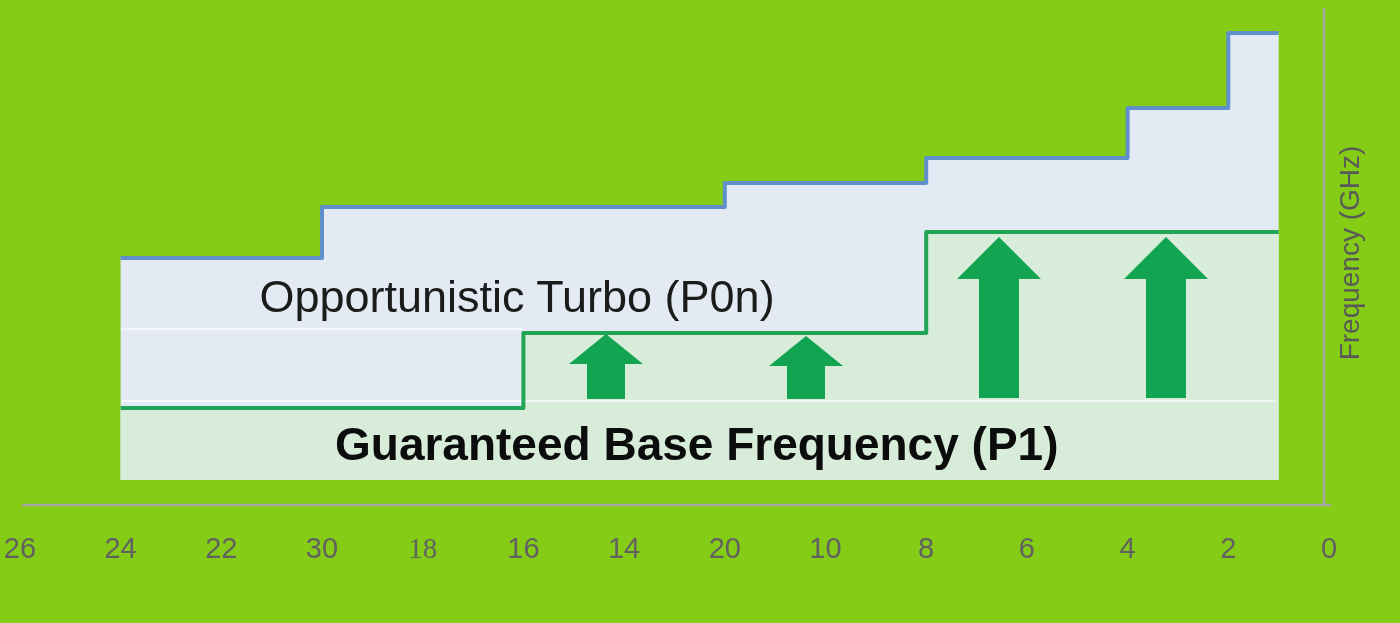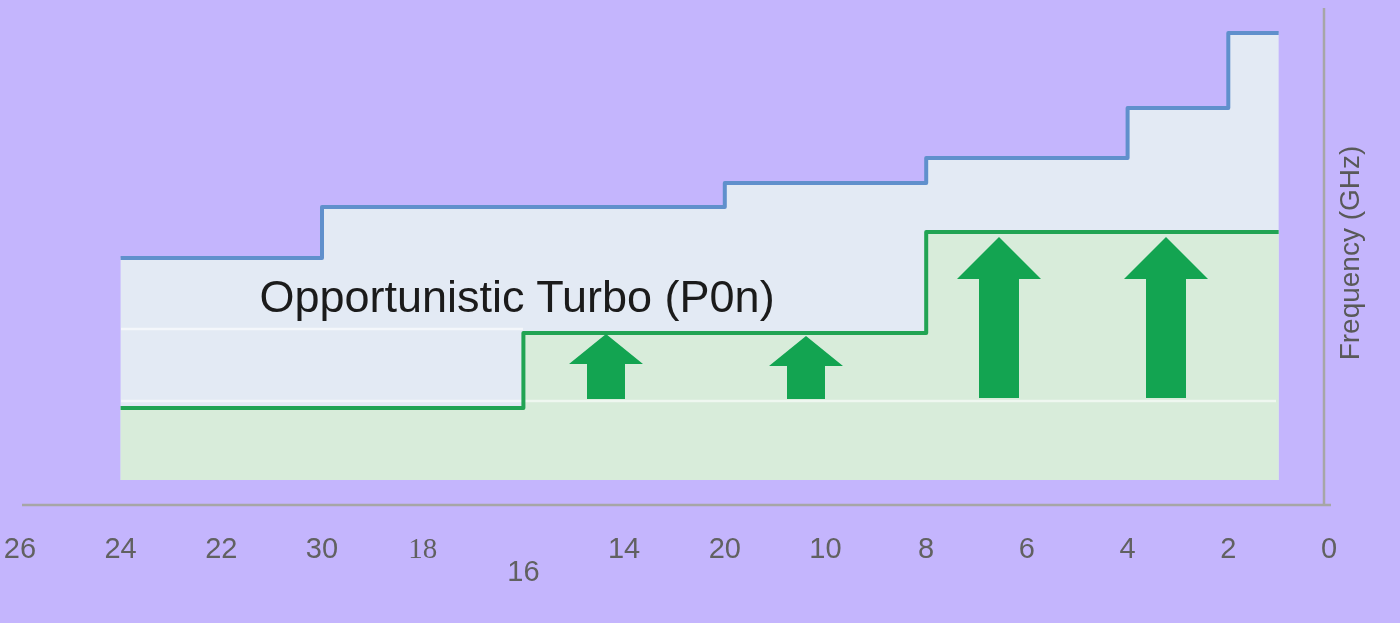--- a/index.html
+++ b/index.html
@@ -1,17 +1,17 @@
 <!DOCTYPE html>
 <html><head>
 <meta charset="utf-8">
 <style>
   html,body{margin:0;padding:0;background:#ffffff;}
   .stage{
-    position:relative;width:1400px;height:623px;background:#c4b5fd;
+    position:relative;width:1400px;height:623px;background:#84cc16;
     font-family:"Liberation Sans", sans-serif;overflow:hidden;
   }
   #chart{position:absolute;left:0;top:0;}
   .annot{position:absolute;text-align:center;white-space:nowrap;}
   .annot.turbo{left:237px;top:272px;width:560px;font-size:45px;line-height:50px;color:#1b1b1b;font-weight:400;}
   .annot.base{left:335px;top:419px;width:720px;font-size:46px;line-height:50px;color:#0c0c0c;font-weight:700;}
   .xtitle{position:absolute;left:527px;top:577px;width:300px;text-align:center;font-size:28px;color:#595959;}
   .ytitle{position:absolute;left:1224px;top:238px;width:250px;height:30px;text-align:center;
           font-size:28px;color:#595959;transform:rotate(-90deg);transform-origin:center center;white-space:nowrap;}
   .tick{position:absolute;width:60px;text-align:center;font-size:29px;color:#616161;top:532px;}
@@ -30,31 +30,32 @@
       <polygon points="606,334 643,364 625,364 625,399 587,399 587,364 569,364" fill="#13a451"></polygon>
       <polygon points="806,336 843,366 825,366 825,399 787,399 787,366 769,366" fill="#13a451"></polygon>
       <polygon points="999,237 1041,279 1019,279 1019,398 979,398 979,279 957,279" fill="#13a451"></polygon>
       <polygon points="1166,237 1208,279 1186,279 1186,398 1146,398 1146,279 1124,279" fill="#13a451"></polygon>
       <line x1="22" y1="505" x2="1331" y2="505" stroke="#a6a6a6" stroke-width="2.5"></line>
       <line x1="1324" y1="8" x2="1324" y2="506" stroke="#a6a6a6" stroke-width="2.5"></line>
     </svg>
 
   <div class="annot turbo">Opportunistic Turbo (P0n)</div>
 
+  <div class="annot base">Guaranteed Base Frequency (P1)</div>
 
 
   <div class="ytitle">Frequency (GHz)</div>
 
   <div id="ticks">
       <div class="tick" style="left: -10.1px;">26</div>
       <div class="tick" style="left: 90.6px;">24</div>
       <div class="tick" style="left: 191.3px;">22</div>
       <div class="tick" style="left: 292px;">30</div>
       <div class="tick" style="left: 392.7px; font-family: Liberation Serif, serif;">18</div>
-      <div class="tick" style="left: 493.4px; margin-top: 23px;">16</div>
+      <div class="tick" style="left: 493.4px;">16</div>
       <div class="tick" style="left: 594.1px;">14</div>
       <div class="tick" style="left: 694.8px;">20</div>
       <div class="tick" style="left: 795.5px;">10</div>
       <div class="tick" style="left: 896.2px;">8</div>
       <div class="tick" style="left: 996.9px;">6</div>
       <div class="tick" style="left: 1097.6px;">4</div>
       <div class="tick" style="left: 1198.3px;">2</div>
       <div class="tick" style="left: 1299px;">0</div>
     </div>
 </div>

